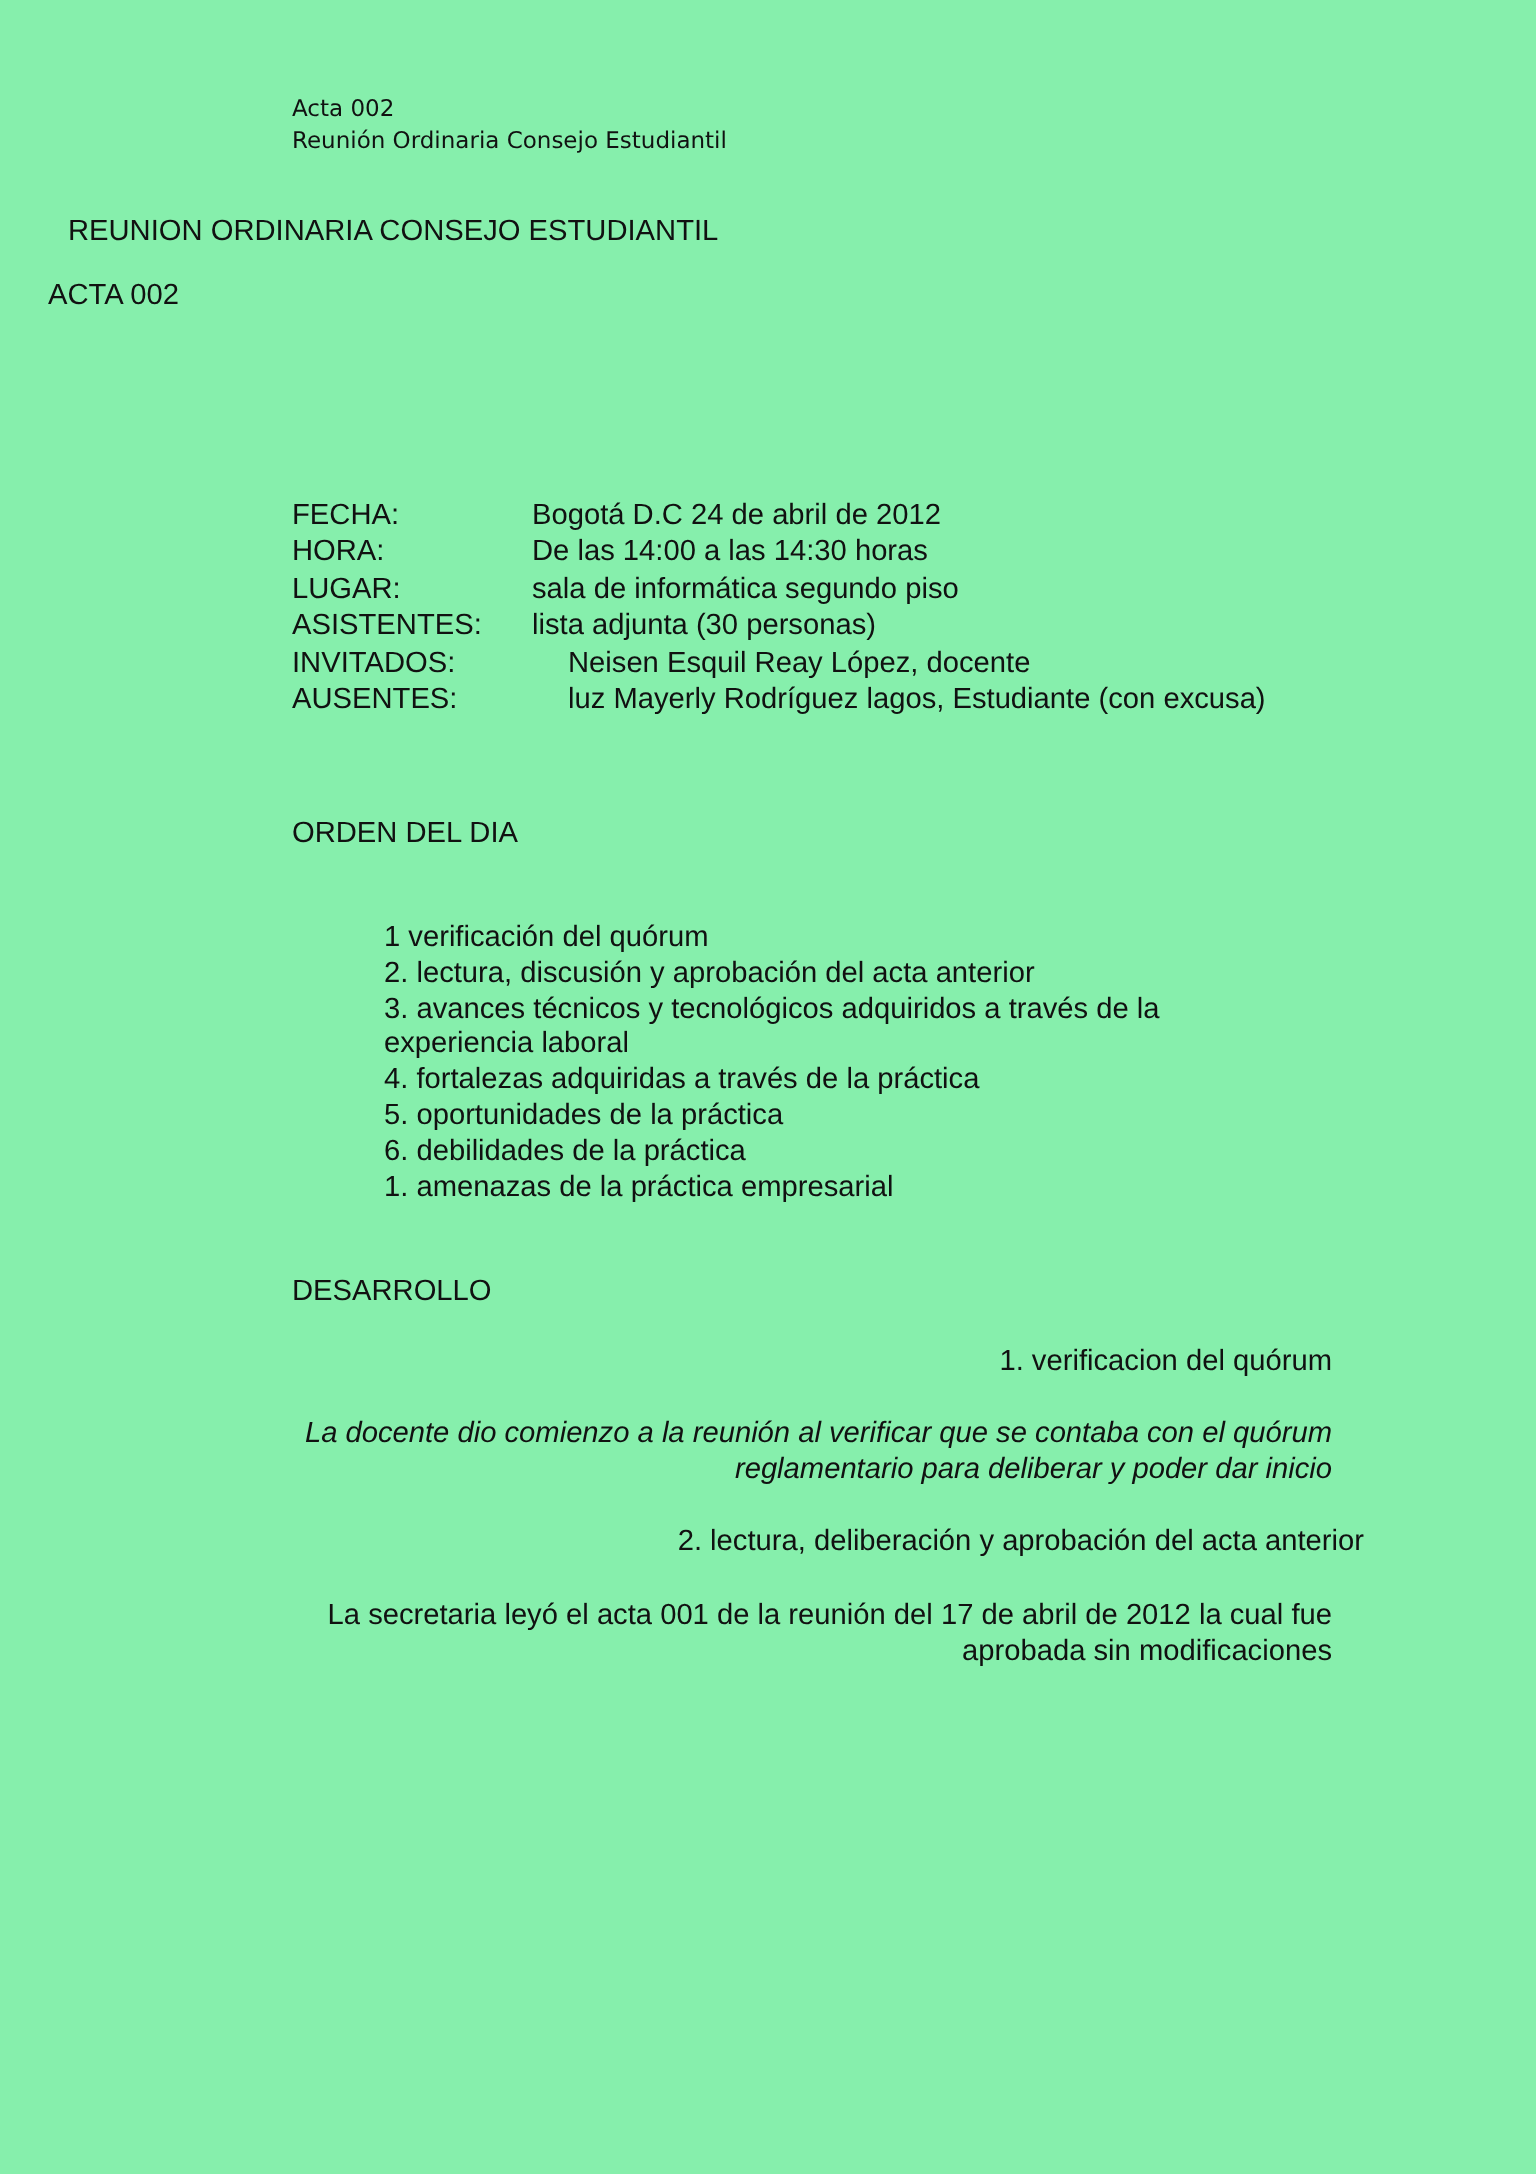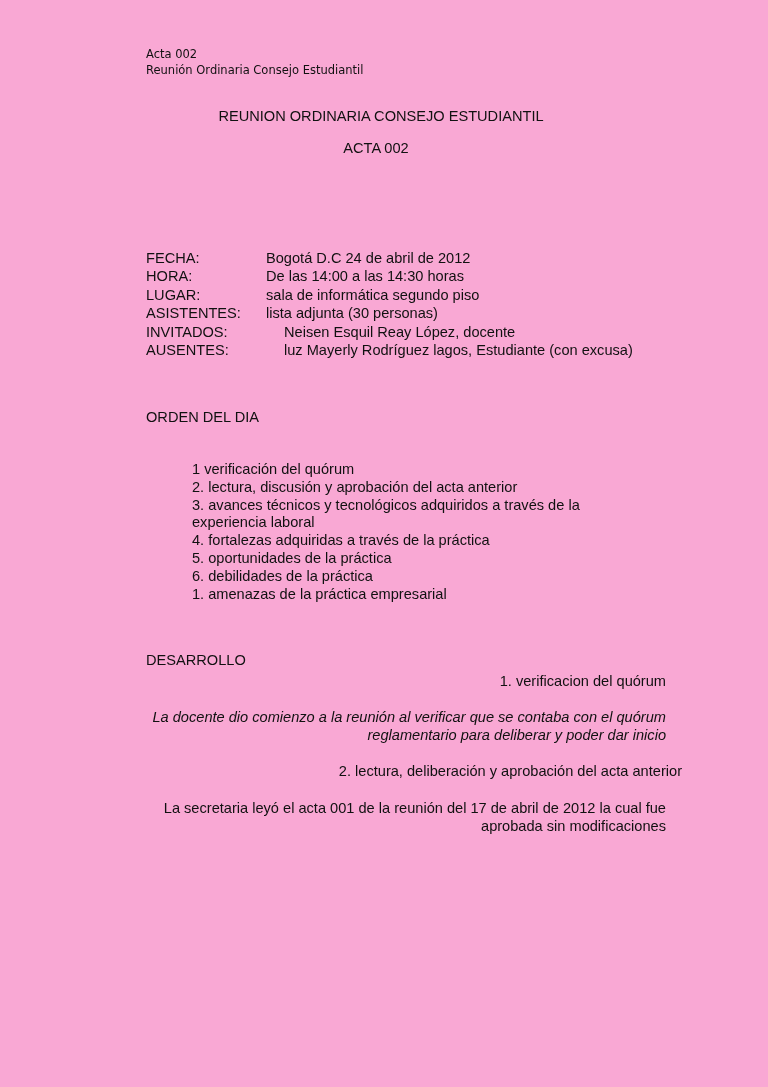--- a/index.html
+++ b/index.html
@@ -1,20 +1,20 @@
 <!DOCTYPE html>
 <html><head>
   <meta charset="utf-8">
   <style>
     html, body { margin: 0; padding: 0; background: #ffffff; }
     body { width: 768px; height: 1087px; position: relative; overflow: hidden; color: #000; }
-    .page { position: absolute; left: 0; top: 0; width: 768px; height: 1087px; background: #f9a8d4; }
+    .page { position: absolute; left: 0; top: 0; width: 768px; height: 1087px; background: #86efac; }
     .running-header { position: absolute; left: 146px; top: 46px; font-family: "DejaVu Sans", sans-serif; font-size: 11.5px; line-height: 16px; color: #111; }
     .arial { font-family: "Liberation Sans", sans-serif; font-size: 14.6px; color: #111; }
-    .title { position: absolute; left: 0; width: 728px; text-align: center; }
+    .title { position: absolute; left: 0; width: 728px; text-align: left; }
     .t1 { top: 108px; padding-left: 34px; box-sizing: border-box; }
     .t2 { top: 140px; padding-left: 24px; box-sizing: border-box; }
     .fields { position: absolute; left: 146px; top: 249px; line-height: 18.4px; }
     .field-row { position: relative; height: 18.4px; white-space: nowrap; }
     .field-label { position: absolute; left: 0; }
     .field-value { position: absolute; left: 120px; }
     .field-value.shift { left: 138px; }
     .heading { position: absolute; left: 146px; }
     .agenda { position: absolute; left: 192px; top: 461px; line-height: 17.8px; width: 460px; }
     .agenda-item { white-space: normal; }
@@ -65,21 +65,21 @@
   <div class="agenda arial">
     <div class="agenda-item">1 verificación del quórum</div>
     <div class="agenda-item">2. lectura, discusión y aprobación del acta anterior</div>
     <div class="agenda-item">3. avances técnicos y  tecnológicos adquiridos a través de la experiencia laboral</div>
     <div class="agenda-item">4. fortalezas adquiridas a través de la práctica</div>
     <div class="agenda-item">5. oportunidades de la práctica</div>
     <div class="agenda-item">6. debilidades de la práctica</div>
     <div class="agenda-item">1. amenazas de la práctica empresarial</div>
   </div>
 
-  <div class="heading arial" style="top:652px;">DESARROLLO</div>
+  <div class="heading arial" style="top:638px;">DESARROLLO</div>
 
   <div class="para arial" style="top:673px;">1. verificacion del quórum</div>
   <div class="para arial" style="top:709px;font-style:italic;">La docente  dio comienzo a la reunión al verificar que se contaba con el quórum reglamentario para deliberar y poder dar inicio</div>
 
   <div class="para arial" style="top:763px;margin-left:16px;">2. lectura, deliberación y aprobación del acta anterior</div>
   <div class="para arial" style="top:800px;">La secretaria leyó el acta 001 de la reunión del 17 de abril de 2012 la cual fue aprobada sin modificaciones</div>
 
 </div>
 
 </body></html>

